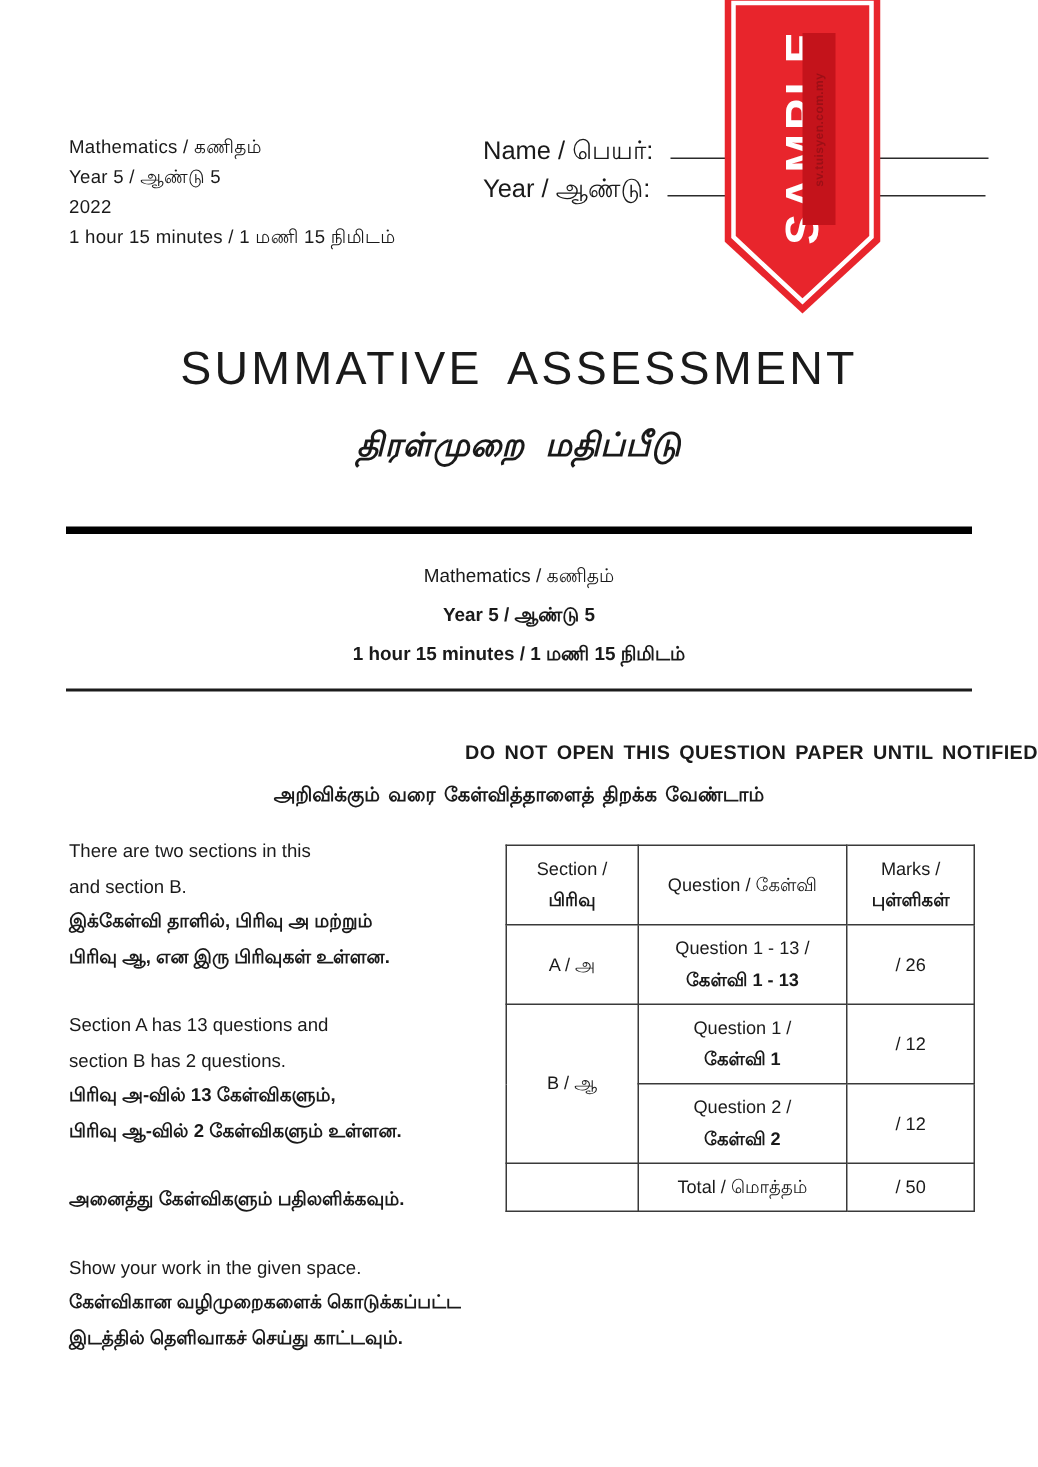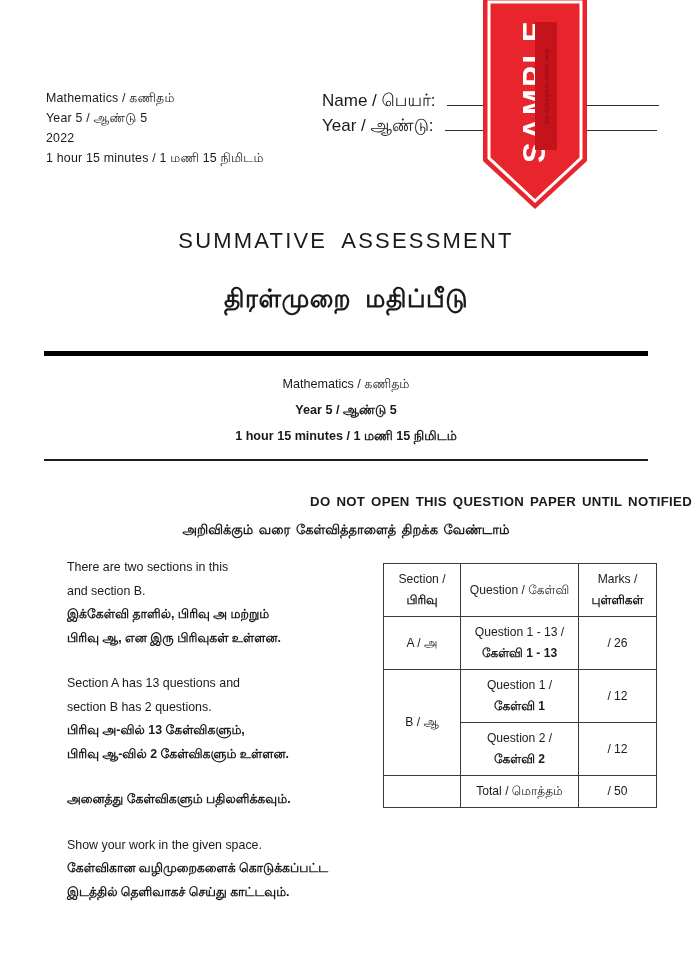--- a/index.html
+++ b/index.html
@@ -98,35 +98,36 @@
     width: 212px;
     border-bottom: 1px solid #2b2b2b;
     height: 13px;
   }
 
   
   .title-en {
     position: absolute;
     left: 0; top: 228px; width: 692px;
     text-align: center;
-    font-size: 22px;
+    font-size: 31px;
     letter-spacing: 2.2px;
     word-spacing: 7px;
     font-weight: normal;
     z-index: 6;
   }
   .title-ta {
     position: absolute;
     left: 0; top: 284px; width: 692px;
     text-align: center;
-    font-size: 25px;
+    font-size: 22px;
     letter-spacing: .5px;
     word-spacing: 7px;
     font-weight: bold;
     z-index: 6;
+    font-style: italic;
   }
 
   
   .rule-thick {
     position: absolute;
     left: 44px; top: 351px;
     width: 604px; height: 5px;
     background: #000000;
   }
   .rule-thin {
@@ -167,36 +168,34 @@
   }
 
   
   .instructions {
     position: absolute;
     left: 46px;
     top: 556px;
     width: 280px;
     font-size: 12.4px;
     line-height: 23.5px;
-    margin-left: 21px;
   }
   .instr-block { margin-bottom: 22px; }
   .instr-block:last-child { margin-bottom: 0; }
   .instr-block .ln { white-space: nowrap; }
   .instr-block .ta { font-weight: bold; }
 
   
   .marks-table {
     position: absolute;
     left: 337px;
     top: 563px;
-    width: 274px;
+    width: 313px;
     border-collapse: collapse;
     font-size: 12.1px;
-    margin-left: 46px;
   }
   .marks-table td {
     border: 1px solid #3a3a3a;
     text-align: center;
     vertical-align: middle;
     padding: 5px 3px;
     line-height: 21px;
   }
   .col-sec { width: 88px; }
   .col-q   { width: 140px; }

